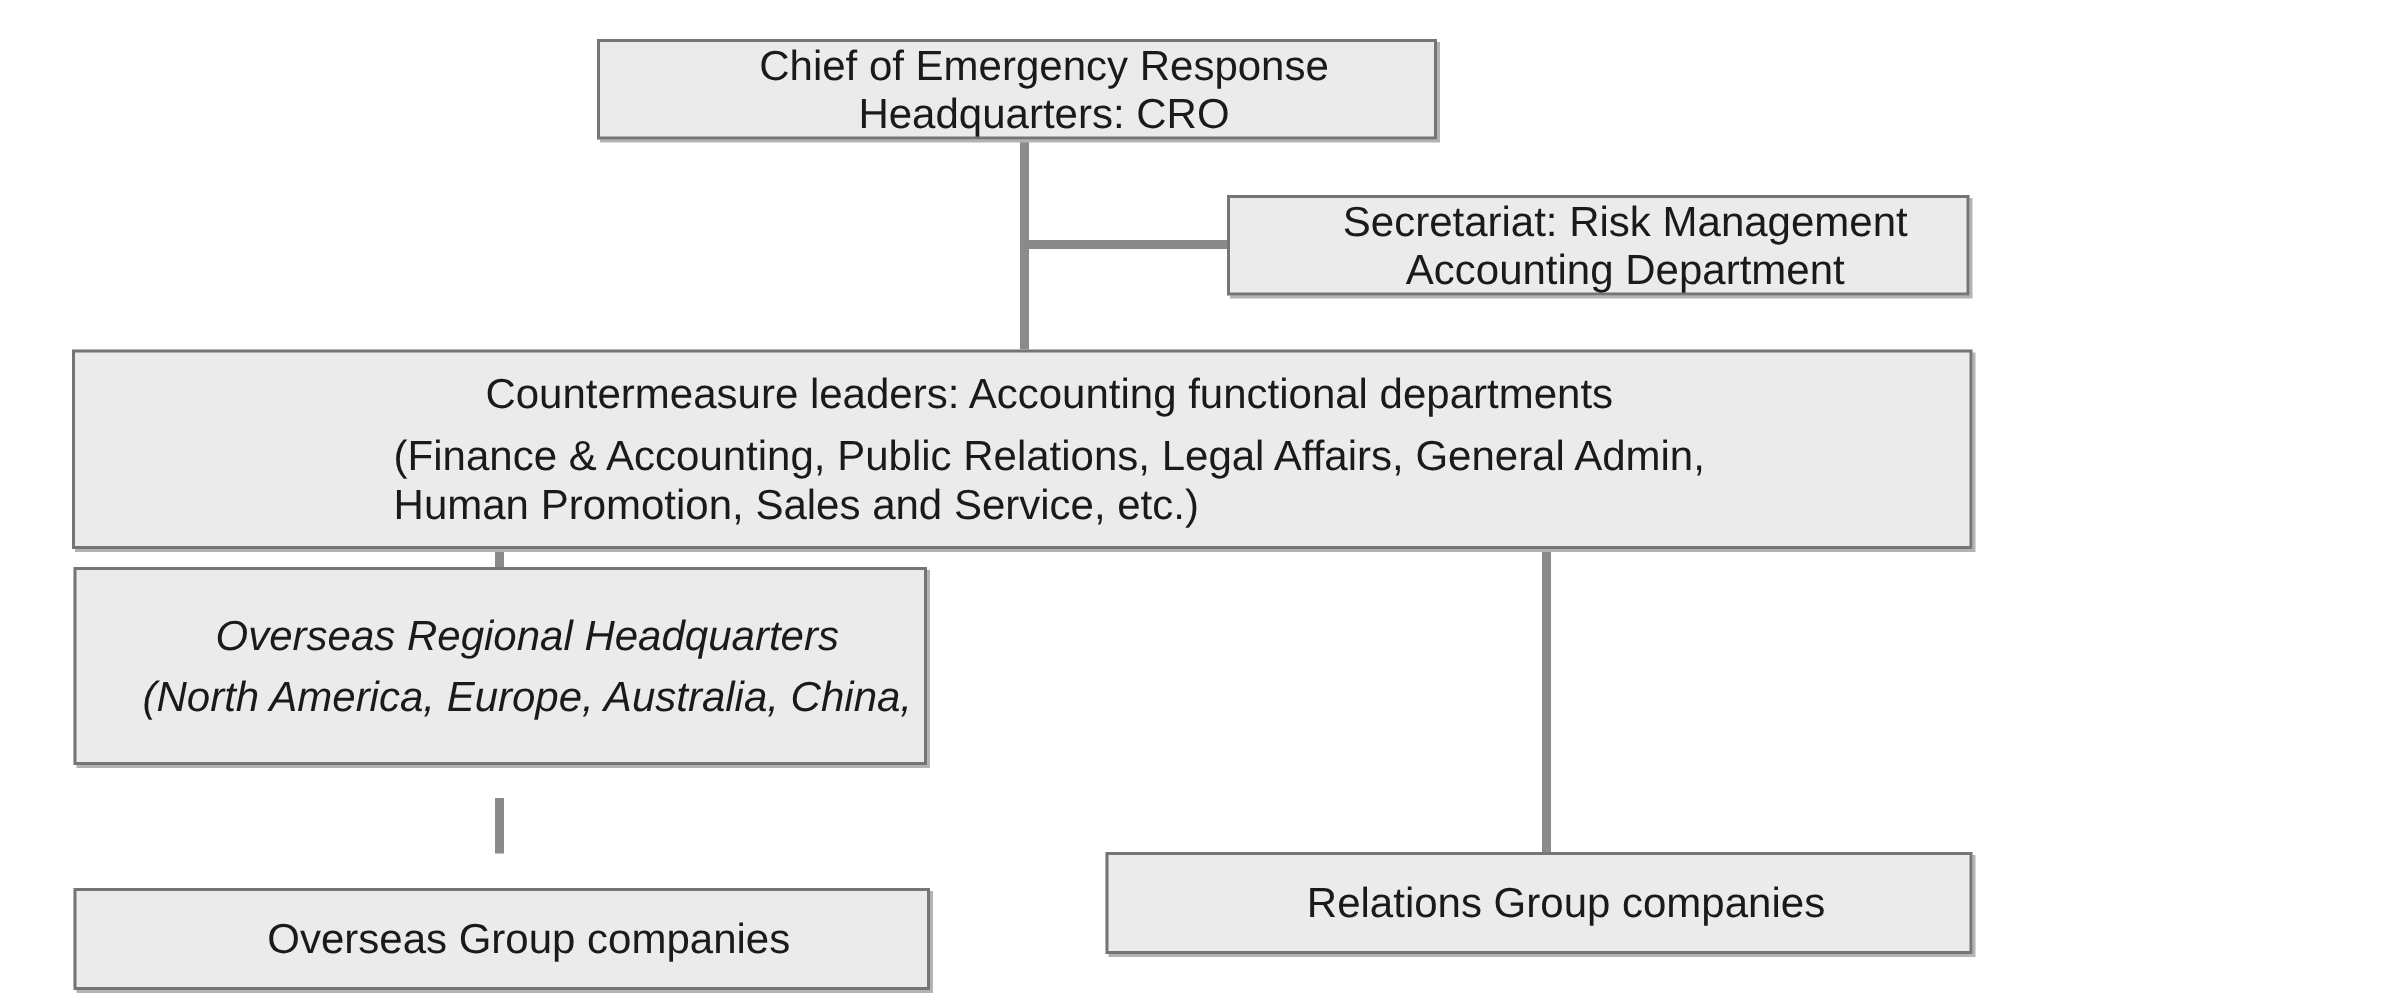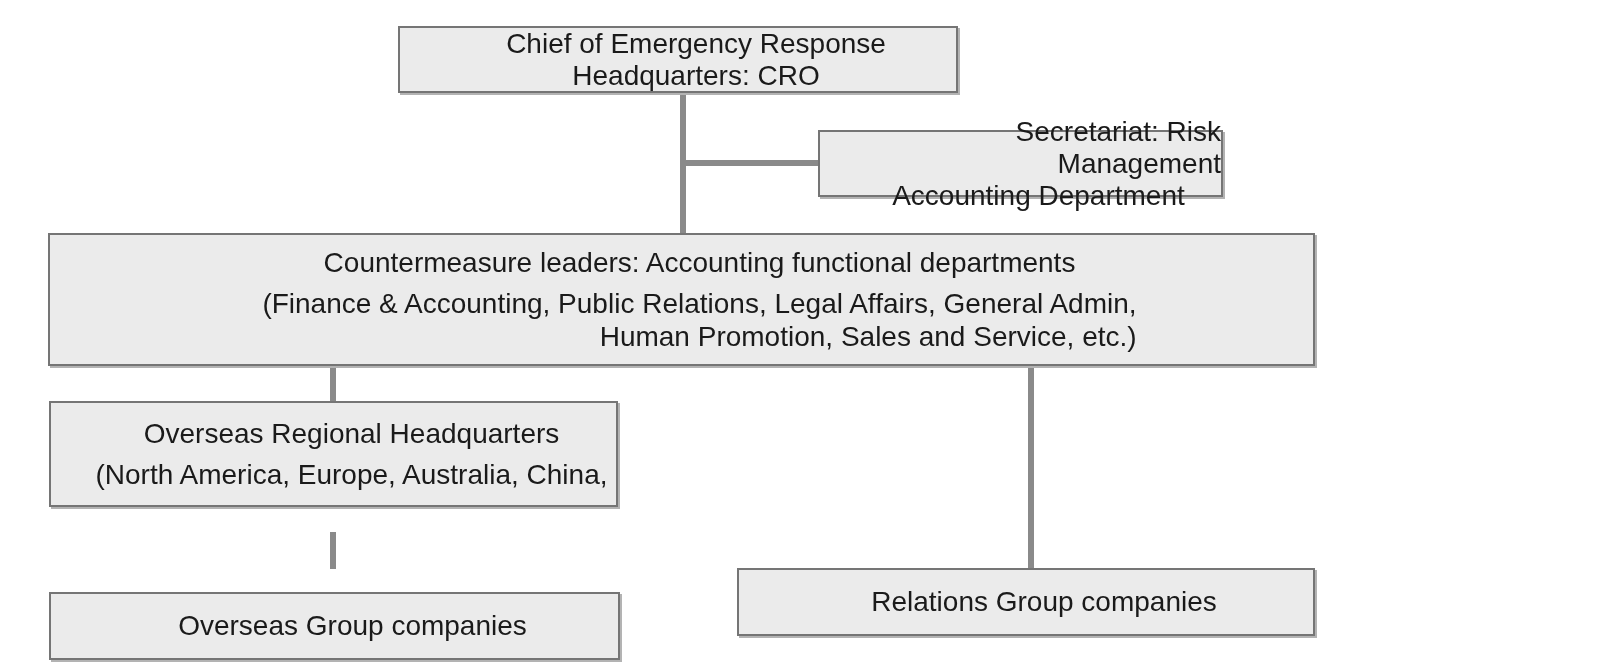--- a/index.html
+++ b/index.html
@@ -19,44 +19,44 @@
   .node {
     position: absolute;
     box-sizing: border-box;
     background: #ebebeb;
     border: 2px solid #757575;
     box-shadow: 2px 2px 0 #b3b3b3;
     display: flex;
     flex-direction: column;
     align-items: center;
     justify-content: center;
-    text-align: right;
+    text-align: left;
     font-size: 28px;
     line-height: 32px;
     z-index: 2;
     padding-left: 36px;
   }
   .node .heading {
     display: block;
   }
   .node .detail {
     display: block;
     margin-top: 8px;
     line-height: 33px;
   }
   .connector {
     position: absolute;
     background: #8a8a8a;
     z-index: 1;
   }
   
   #node-chief          { left: 398px; top: 26px;  width: 560px;  height: 67px; }
-  #node-secretariat    { left: 818px; top: 130px; width: 405px;  height: 67px; }
+  #node-secretariat    { left: 818px; top: 130px; width: 495px;  height: 67px; }
   #node-countermeasure { left: 48px;  top: 233px; width: 1267px; height: 133px; }
-  #node-overseas-hq    { left: 49px;  top: 401px; width: 569px;  height: 106px; }
+  #node-overseas-hq    { left: 49px;  top: 378px; width: 569px;  height: 132px; font-style: italic; }
   #node-overseas-group { left: 49px;  top: 568px; width: 571px;  height: 68px; margin-top: 24px; }
   #node-domestic-group { left: 737px; top: 568px; width: 578px;  height: 68px; }
   
   #conn-chief-down     { left: 680px;  top: 93px;  width: 6px;   height: 140px; }
   #conn-secretariat    { left: 683px;  top: 160px; width: 135px; height: 6px; }
   #conn-overseas-upper { left: 330px;  top: 366px; width: 6px;   height: 36px; }
   #conn-overseas-lower { left: 330px;  top: 532px; width: 6px;   height: 37px; }
   #conn-domestic       { left: 1028px; top: 366px; width: 6px;   height: 203px; }
 </style>
 </head>

